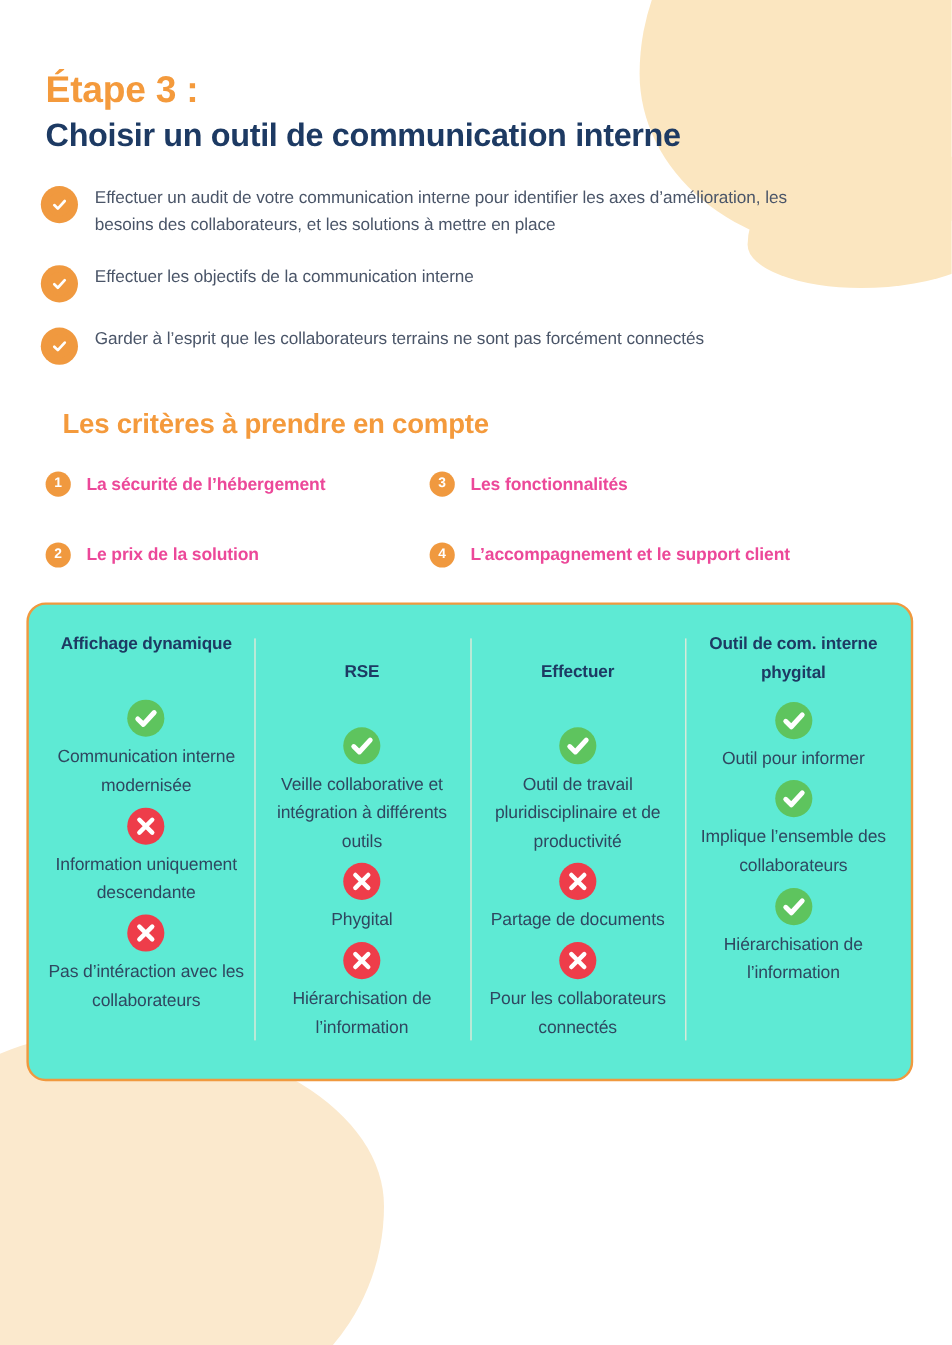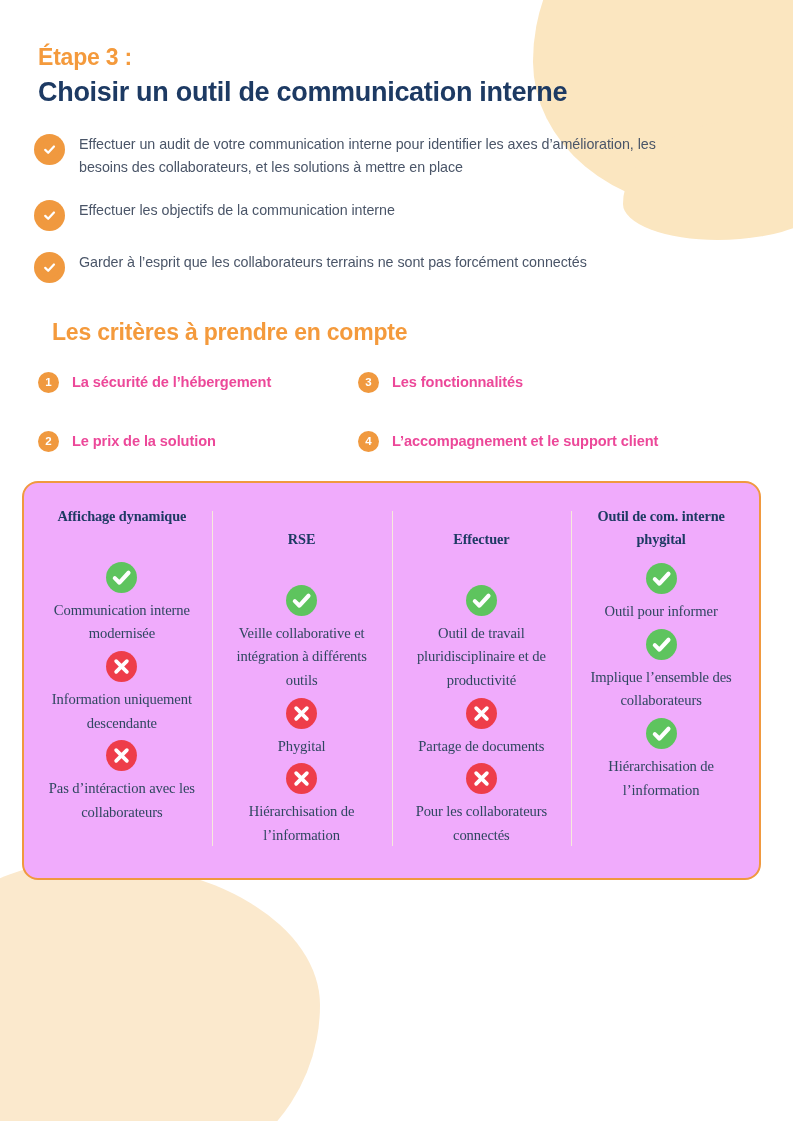--- a/index.html
+++ b/index.html
@@ -53,25 +53,25 @@
     z-index: 2;
     padding: 0;
   }
 
   
   .header {
     padding: 44px 40px 0 38px;
   }
   .step-label {
     color: #f49a3c;
-    font-size: 23px;
+    font-size: 31px;
     font-weight: bold;
     letter-spacing: -0.2px;
     line-height: 1.2;
-    margin: 0 0 4px 0;
+    margin: 12px 0 4px 0;
   }
   .step-title {
     color: #1d3a63;
     font-size: 27px;
     font-weight: bold;
     letter-spacing: -0.3px;
     line-height: 1.22;
     margin: 0;
   }
 
@@ -148,25 +148,24 @@
     letter-spacing: -0.1px;
   }
 
   
   .compare-card {
     position: relative;
     z-index: 3;
     margin: 29px 32px 0 22px;
     border: 2px solid #f0993f;
     border-radius: 16px;
-    background: #f0abfc;
+    background: #5eead4;
     padding: 22px 8px 26px 8px;
     display: flex;
     box-sizing: border-box;
-    font-family: Liberation Serif, serif;
   }
   .compare-col {
     flex: 1 1 0;
     padding: 0 8px;
     text-align: center;
     position: relative;
   }
   .compare-col + .compare-col::before {
     content: "";
     position: absolute;

